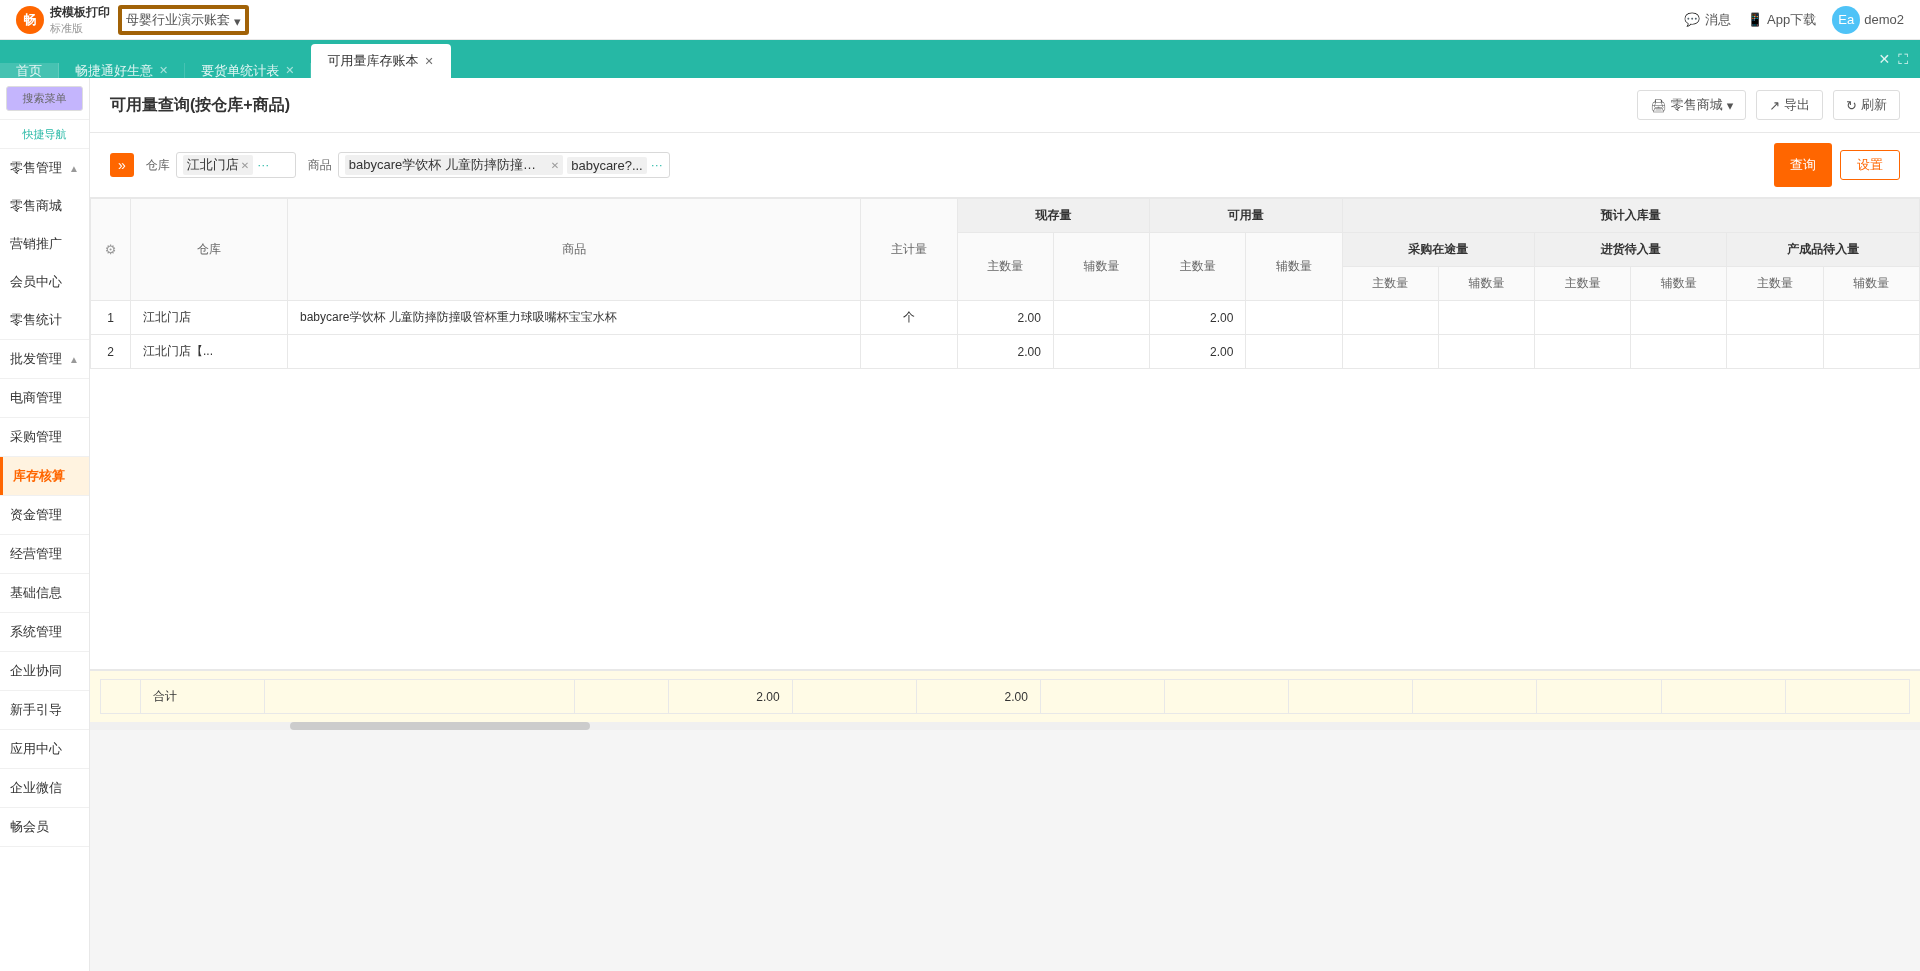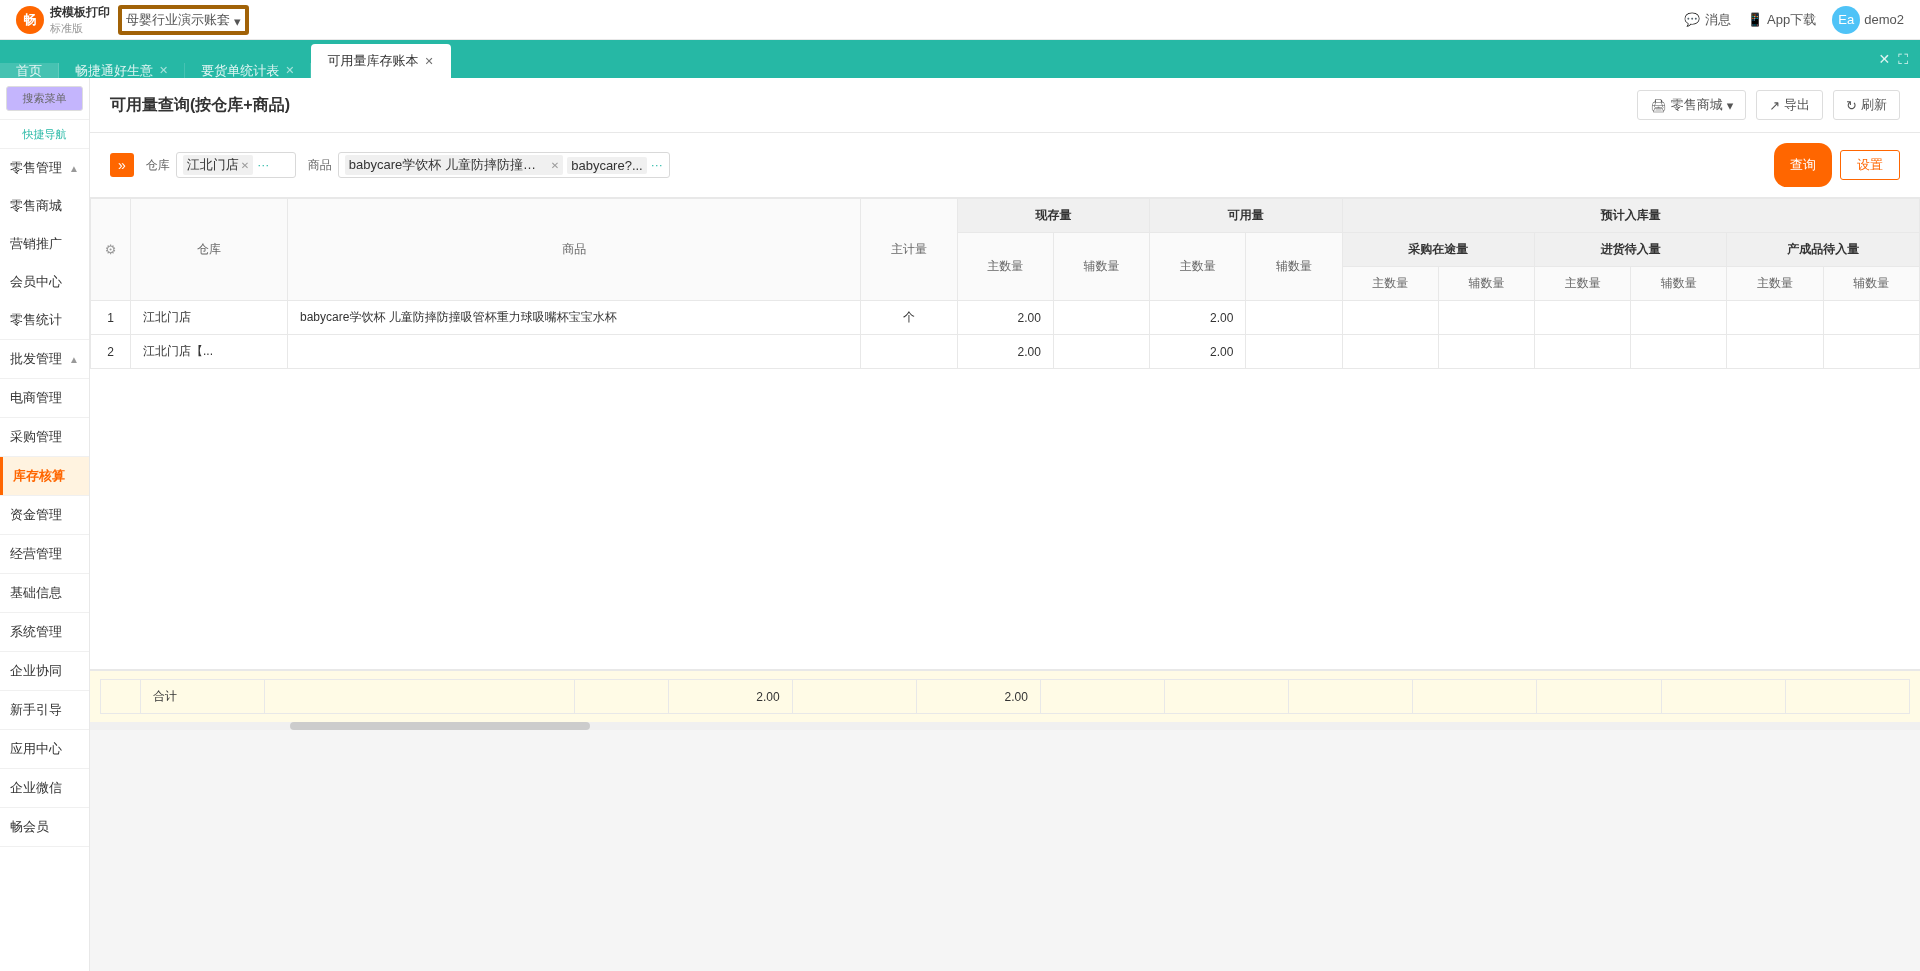--- a/index.html
+++ b/index.html
@@ -110,21 +110,21 @@
       flex-wrap: wrap;
     }
     .filter-expand-btn { background: #ff6600; color: #fff; border: none; padding: 4px 8px; cursor: pointer; font-size: 14px; border-radius: 3px; }
     .filter-group { display: flex; align-items: center; gap: 6px; }
     .filter-label { color: #666; font-size: 12px; white-space: nowrap; }
     .filter-tags { display: flex; align-items: center; gap: 4px; border: 1px solid #d9d9d9; border-radius: 3px; padding: 2px 6px; min-width: 120px; background: #fff; }
     .filter-tag { background: #f0f0f0; border-radius: 2px; padding: 1px 4px; font-size: 11px; color: #333; display: flex; align-items: center; gap: 2px; }
     .filter-tag .tag-close { cursor: pointer; color: #999; font-size: 10px; }
     .filter-more { color: #26b8a5; font-size: 12px; cursor: pointer; }
     .filter-right { margin-left: auto; display: flex; align-items: center; gap: 8px; }
-    .query-btn { background: #ff6600; color: #fff; border: none; padding: 13px 16px; border-radius: 13px; cursor: pointer; font-size: 13px; }
+    .query-btn { background: #ff6600; color: #fff; border: none; padding: 13px 16px; border-radius: 3px; cursor: pointer; font-size: 13px; }
     .settings-btn { background: #fff; color: #ff6600; border: 1px solid #ff6600; padding: 5px 16px; border-radius: 3px; cursor: pointer; font-size: 13px; }
 
     
     .table-container { background: #fff; margin: 0; }
     .data-table { width: 100%; border-collapse: collapse; }
     .data-table th, .data-table td { border: 1px solid #e8e8e8; padding: 8px 10px; font-size: 12px; text-align: center; }
     .data-table th { background: #fafafa; color: #666; font-weight: normal; }
     .data-table th.group-header { background: #f0f0f0; font-weight: bold; color: #333; }
     .data-table td { color: #333; }
     .data-table .product-col { text-align: left; padding-left: 12px; }

